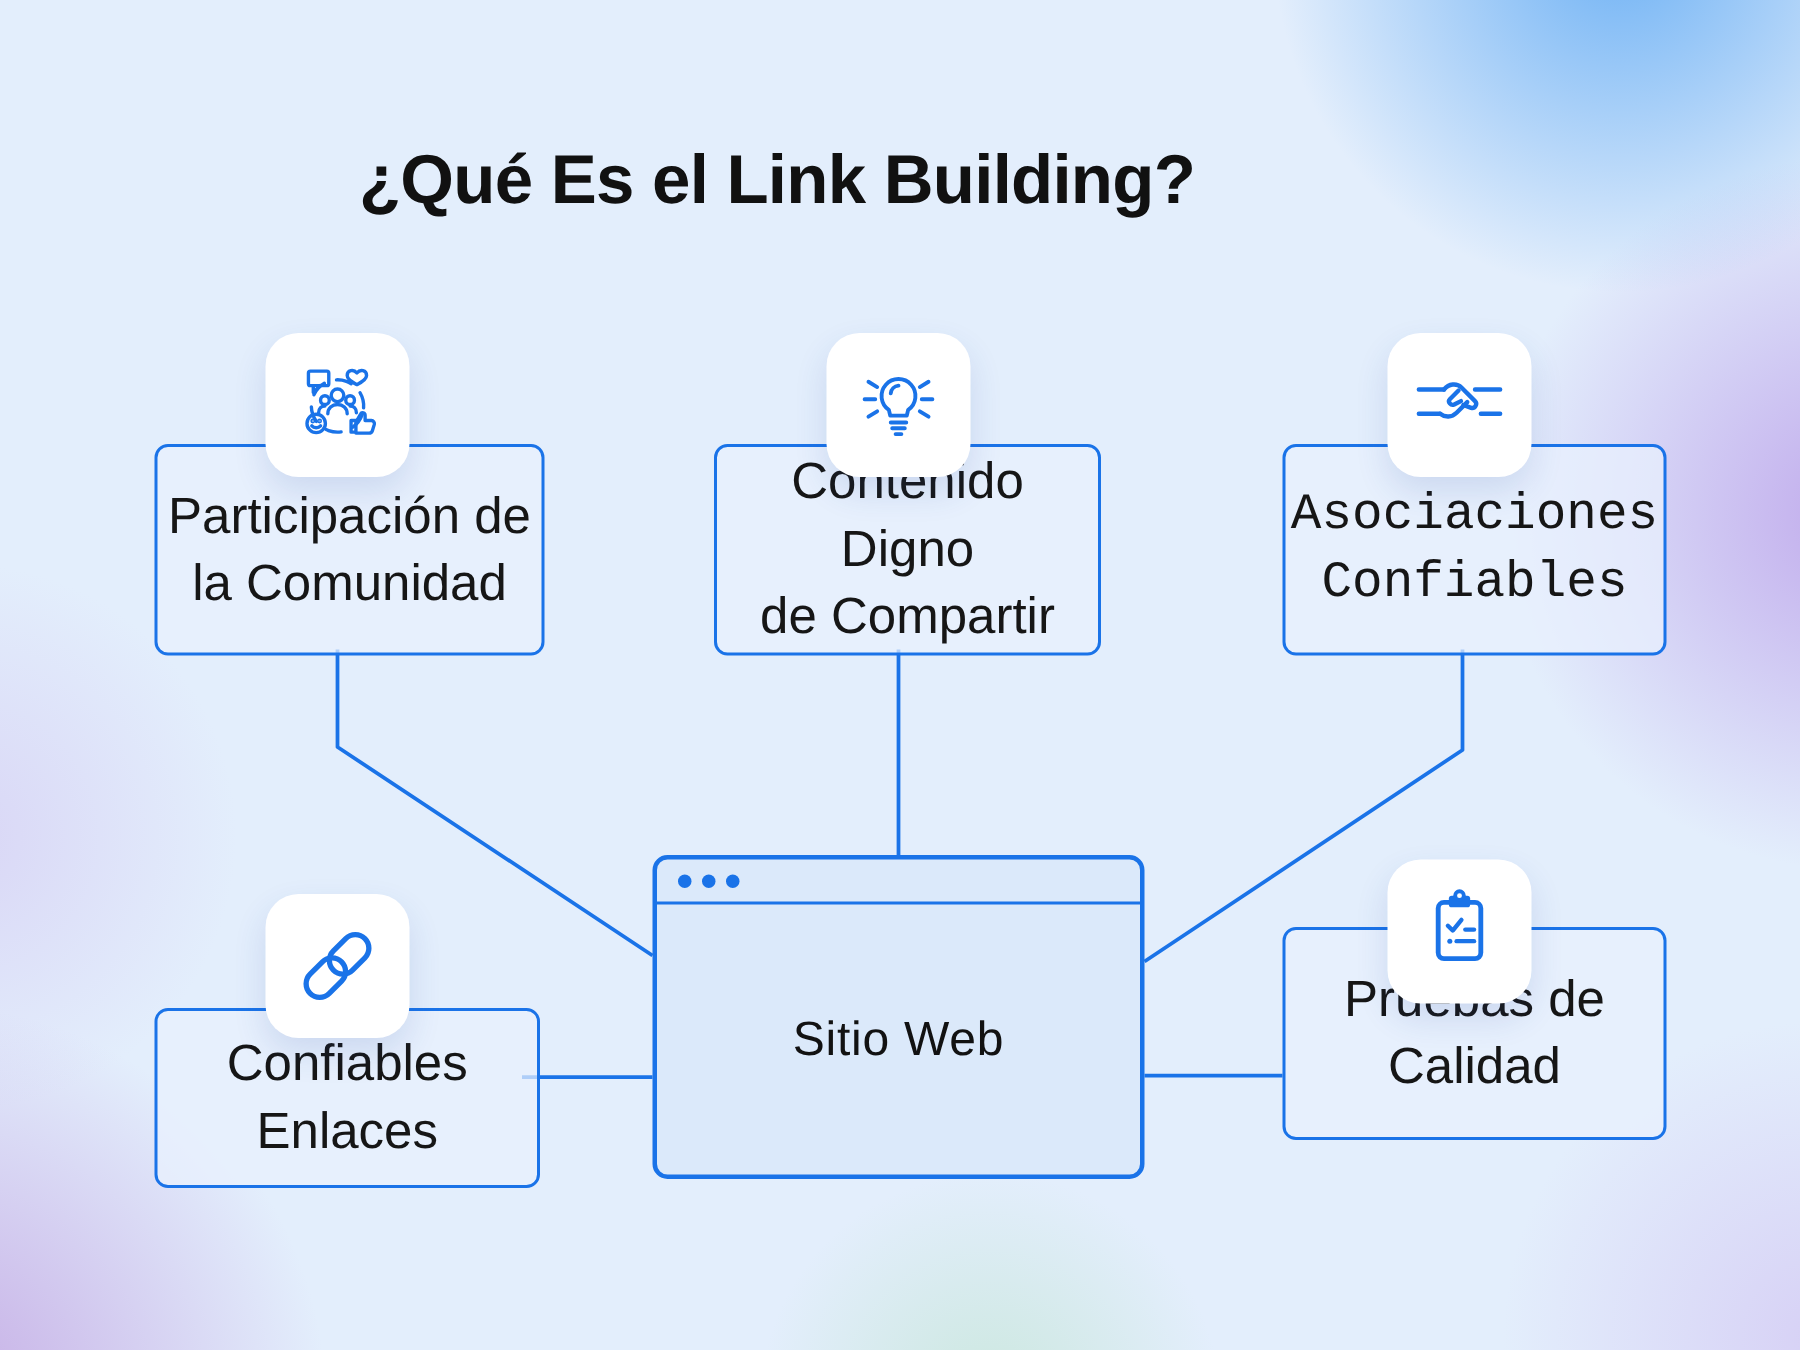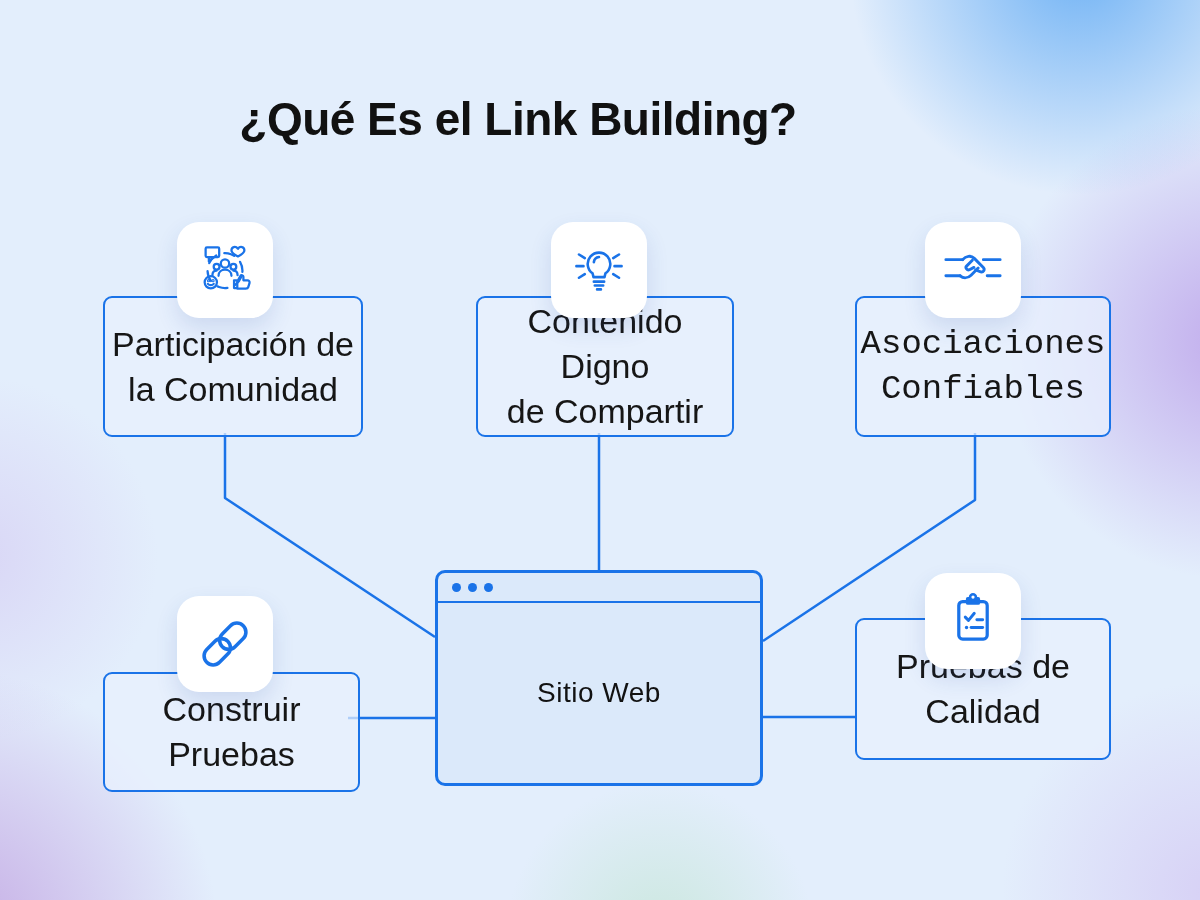--- a/index.html
+++ b/index.html
@@ -37,21 +37,21 @@
     border:3px solid #1a73e8;border-radius:10px;background:rgba(218,232,250,.95);
     box-sizing:border-box;
   }
   .titlebar{
     height:28px;border-bottom:2.5px solid #1a73e8;display:flex;align-items:center;
     padding-left:14px;gap:7px;
   }
   .dot{width:9px;height:9px;border-radius:50%;background:#1a73e8;}
   .window-body{
     height:calc(100% - 31px);display:flex;align-items:center;justify-content:center;
-    font-size:28px;color:#121212;letter-spacing:.5px;
+    font-size:32px;color:#121212;letter-spacing:.5px;
   }
 </style>
 </head>
 <body>
 
 <div class="canvas">
 
   <svg class="connectors" width="1200" height="900" viewBox="0 0 1200 900" fill="none" stroke="#1a73e8" stroke-width="2.5" stroke-linejoin="round">
     <path d="M225 433 V498 L435 637"></path>
     <path d="M599 433 V570"></path>
@@ -108,21 +108,21 @@
     <svg width="62" height="62" viewBox="0 0 96 96" stroke-width="4.5">
       <path d="M6 32 h26 M64 32 h26"></path>
       <path d="M6 57 h22 M70 57 h20"></path>
       <path d="M32 32 c5 -6 13 -7 18 -2 l14 14 c3 3 0 8 -4 7 l-8 -3"></path>
       <path d="M28 57 c5 4 12 4 17 -1 l11 -11"></path>
       <path d="M47 33 l-9 9 c-2.5 2.5 1 7 4.5 5.5 l7 -3.5"></path>
     </svg>
   </div>
 
   <div class="node-box" style="left:103px;top:672px;width:245px;height:116px;padding:0 4px;">
-    <span>Construir Pruebas</span>
+    <span>Confiables Enlaces</span>
   </div>
   <div class="icon-card" style="left:177px;top:596px;">
     <svg width="62" height="62" viewBox="0 0 96 96" stroke-width="5.5">
       <g transform="rotate(45 48 48)">
         <rect x="34" y="8" width="28" height="46" rx="14"></rect>
         <rect x="34" y="42" width="28" height="46" rx="14"></rect>
       </g>
     </svg>
   </div>
 

